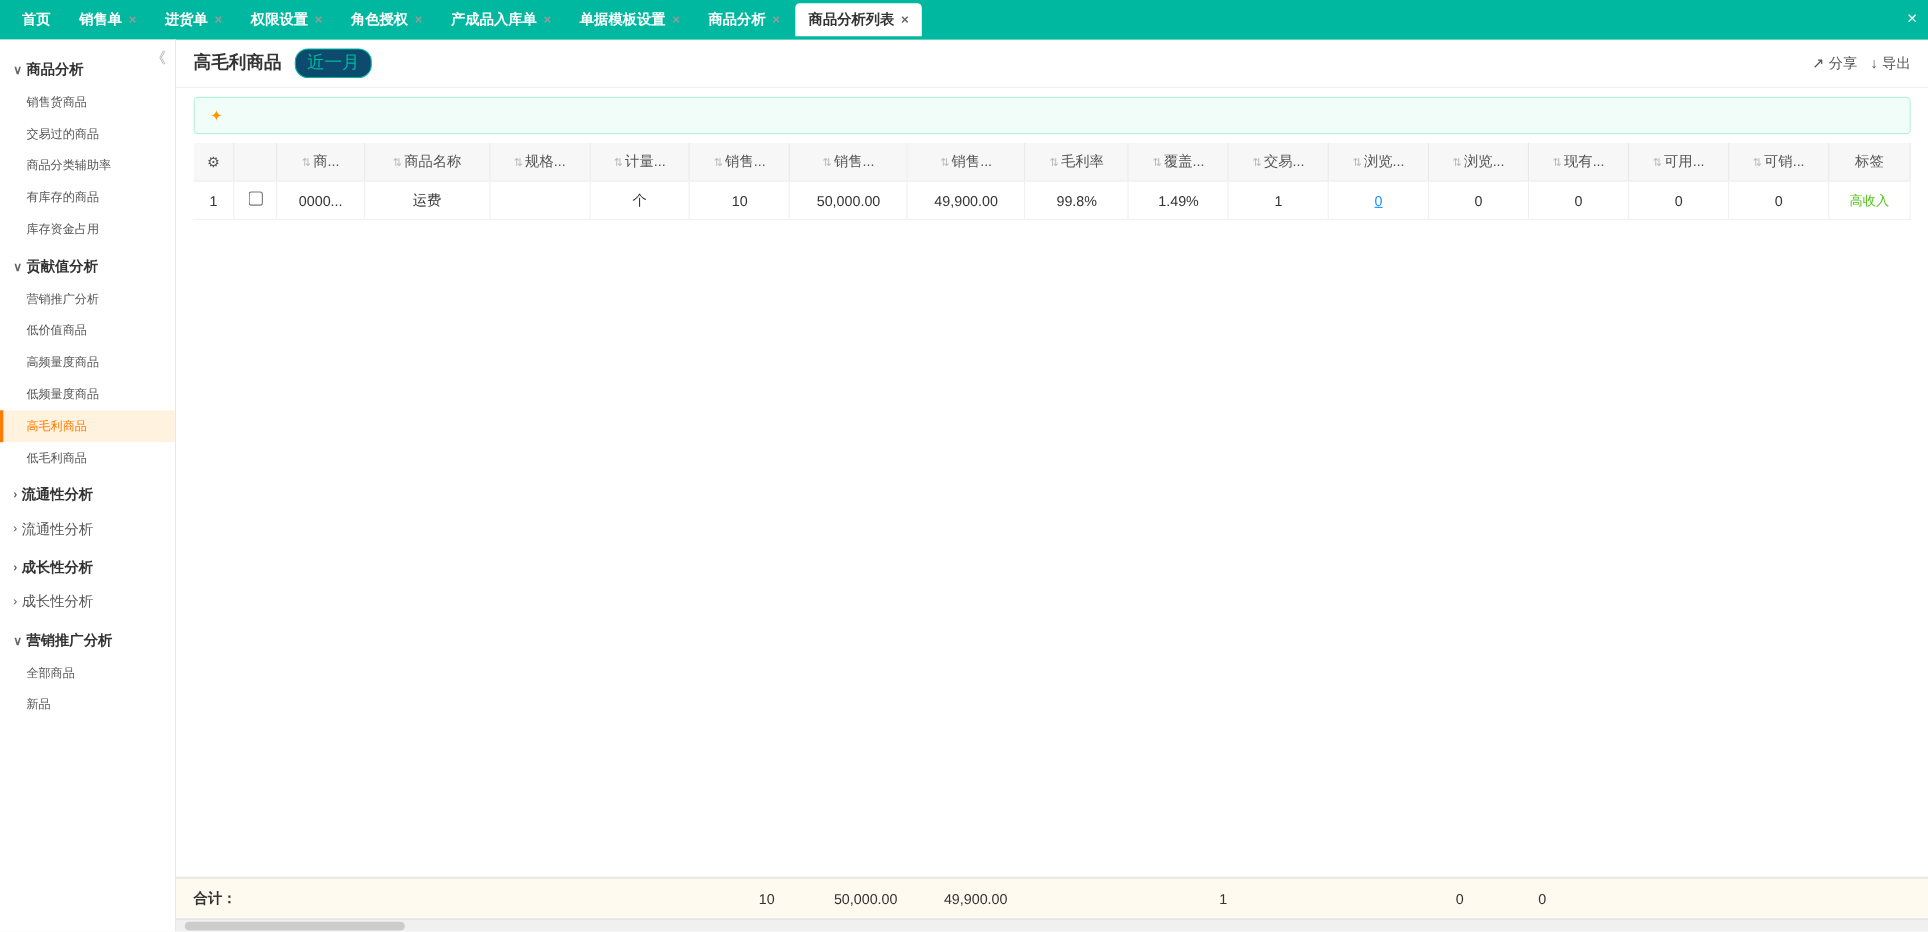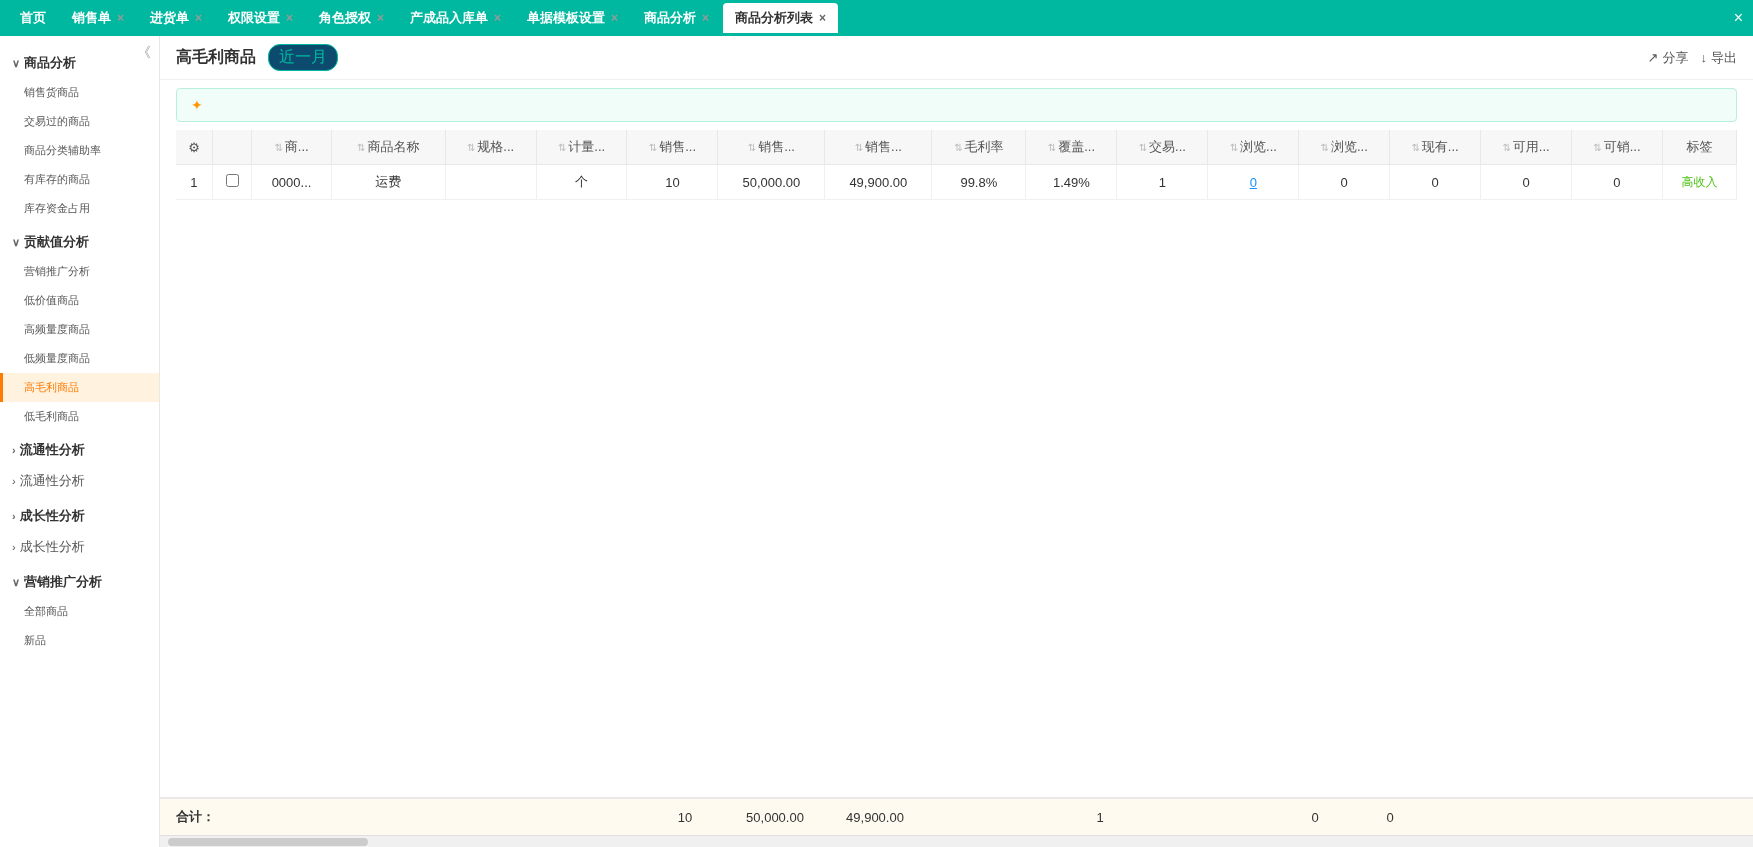--- a/index.html
+++ b/index.html
@@ -209,21 +209,21 @@
       display: flex;
       align-items: center;
       padding: 8px 16px;
       border-top: 2px solid #e8e8e8;
       background: #fffaf0;
       font-size: 12px;
       color: #333;
       gap: 0;
       min-height: 38px;
     }
-    .footer-label { font-weight: bold; margin-right: 20px; }
+    .footer-label { font-weight: bold; margin-right: 32px; }
     .footer-cell {
       display: inline-block;
       text-align: center;
       white-space: nowrap;
     }
 
     
     .bottom-scrollbar {
       height: 12px;
       background: #f0f0f0;

